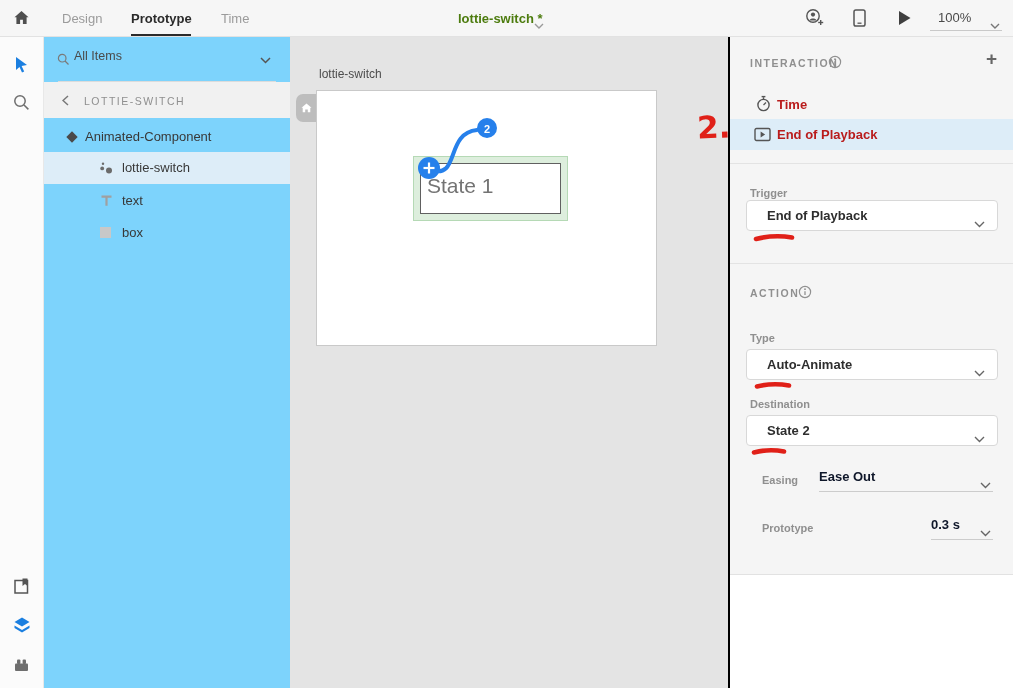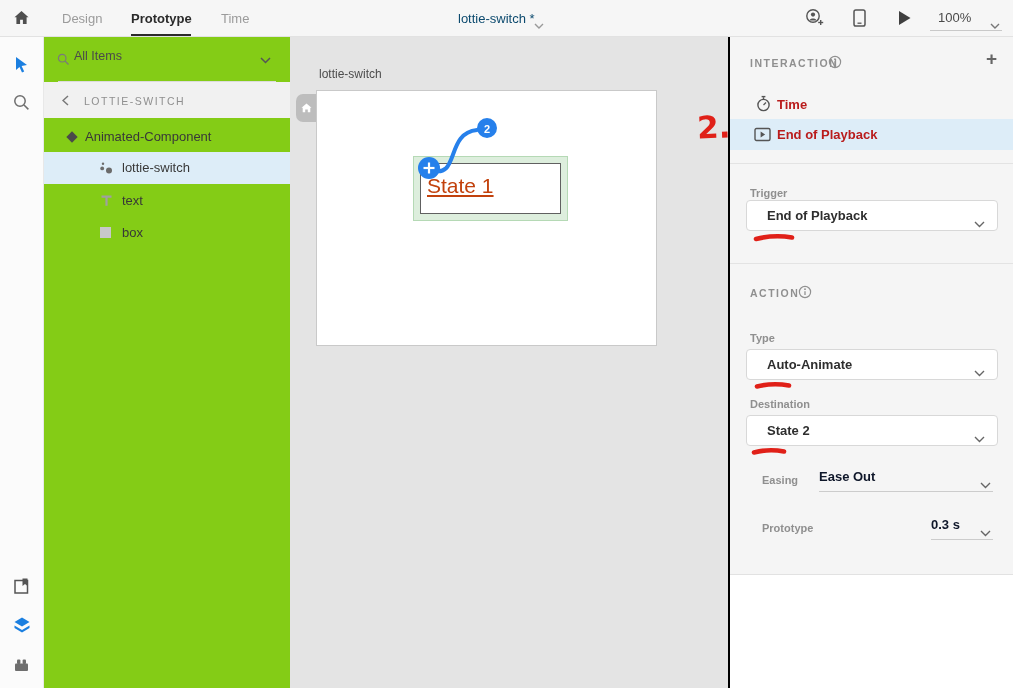--- a/index.html
+++ b/index.html
@@ -5,48 +5,48 @@
   * { margin:0; padding:0; box-sizing:border-box; }
   html,body { width:1013px; height:688px; }
   body { font-family:"Liberation Sans", sans-serif; background:#e4e4e4; }
   .app { position:relative; width:1013px; height:688px; overflow:hidden; background:#e4e4e4; }
 
   
   .topbar { position:absolute; left:0; top:0; width:1013px; height:37px; background:#f6f6f6; border-bottom:1px solid #e2e2e2; z-index:30; }
   .topbar .tab { position:absolute; top:0; height:37px; line-height:37px; font-size:13px; color:#9b9b9b; cursor:default; }
   .topbar .tab.active { color:#2b2b2b; font-weight:700; }
   .tab-underline { position:absolute; top:34px; height:2px; background:#2b2b2b; }
-  .doc-title { position:absolute; top:0; height:37px; line-height:37px; font-size:13px; color:#0c4a6e; }
+  .doc-title { position:absolute; top:0; height:37px; line-height:37px; font-size:13px; color:#4d7c0f;font-weight:bold; }
   .icon-btn { position:absolute; display:flex; align-items:center; justify-content:center; }
   .zoom-text { position:absolute; top:0; height:36px; line-height:36px; font-size:13px; color:#4a4a4a; }
   .zoom-underline { position:absolute; background:#c9c9c9; }
 
   
   .tools { position:absolute; left:0; top:37px; width:44px; height:651px; background:#fbfbfb; border-right:1px solid #e8e8e8; z-index:20; }
   .tools .icon-btn { left:13px; }
 
   
-  .layers { position:absolute; left:44px; top:37px; width:246px; height:651px; background:#84cc16; z-index:10; }
+  .layers { position:absolute; left:44px; top:37px; width:246px; height:651px; background:#7dd3fc; z-index:10; }
   .filter-row { position:absolute; left:0; top:0; width:246px; height:44px; }
   .filter-label { position:absolute; left:30px; top:12px; font-size:12.5px; color:#4a4a4a; }
   .filter-divider { position:absolute; left:14px; top:44px; width:218px; height:1px; background:#dcdcdc; }
   .section-band { position:absolute; left:0; top:45px; width:246px; height:36px; background:#f1f1f1; }
   .section-label { position:absolute; left:40px; top:13px; font-size:10.5px; letter-spacing:1.5px; color:#8f8f8f; }
   .layer-row { position:absolute; left:0; width:246px; height:31px; }
   .layer-row.selected { background:#ddedf8; }
   .layer-label { position:absolute; top:8px; font-size:13px; color:#383838; }
 
   
   .canvas { position:absolute; left:290px; top:37px; width:438px; height:651px; background:#e4e4e4; }
   .artboard-title { position:absolute; left:29px; top:30px; font-size:12px; color:#4c4c4c; }
   .home-tab { position:absolute; left:6px; top:57px; width:21px; height:28px; background:#bdbdbd; border-radius:7px 0 0 7px; display:flex; align-items:center; justify-content:center; }
   .artboard { position:absolute; left:26px; top:53px; width:341px; height:256px; background:#ffffff; border:1px solid #c9c9c9; }
   .state-hl { position:absolute; left:123px; top:119px; width:155px; height:65px; background:#ddeedd; border:1px solid #b5d9b5; }
   .state-box { position:absolute; left:130px; top:126px; width:141px; height:51px; background:#fff; border:1px solid #606060; }
-  .state-label { position:absolute; left:137px; top:137px; font-size:21px; color:#c2410c;text-decoration:underline; }
+  .state-label { position:absolute; left:137px; top:137px; font-size:21px; color:#737373; }
   .wire-svg { position:absolute; left:0; top:0; pointer-events:none; }
 
   
   .inspector { position:absolute; left:728px; top:37px; width:285px; height:651px; background:#ffffff; border-left:2px solid #000000; z-index:10;font-weight:bold; }
   .inspector-top { position:absolute; left:0; top:0; width:285px; height:538px; background:#f5f5f5; }
   .panel-header { position:absolute; font-size:10.5px; letter-spacing:1.5px; color:#8f8f8f; }
   .event-row { position:absolute; left:0; width:285px; }
   .event-row.selected { background:#ddedf8; }
   .event-label { position:absolute; left:47px; font-size:13px; color:#b91c1c; }
   .divider { position:absolute; left:0; width:285px; height:1px; background:#e3e3e3; }

